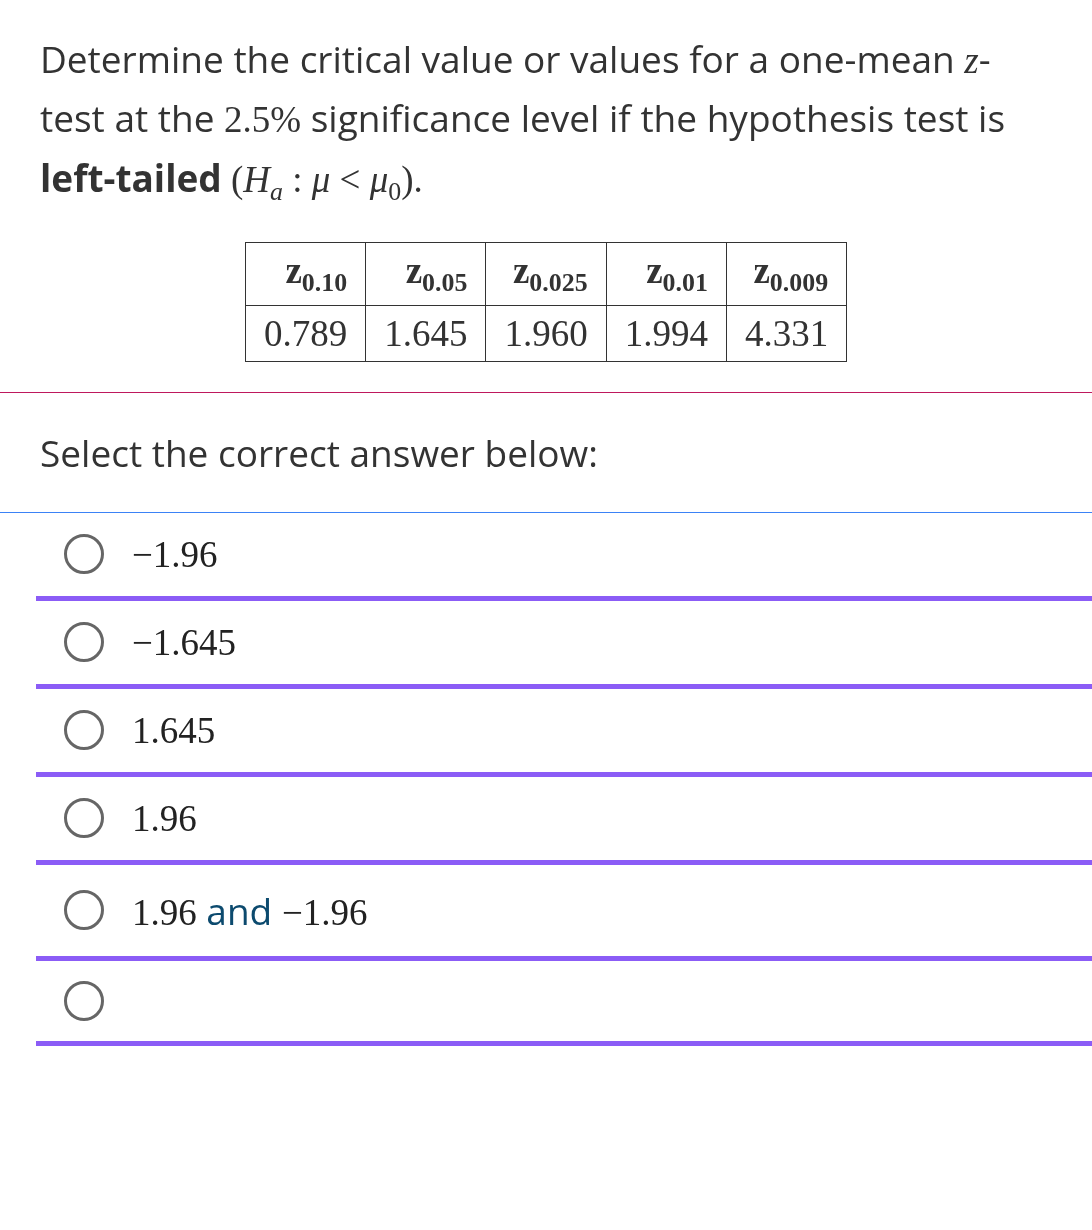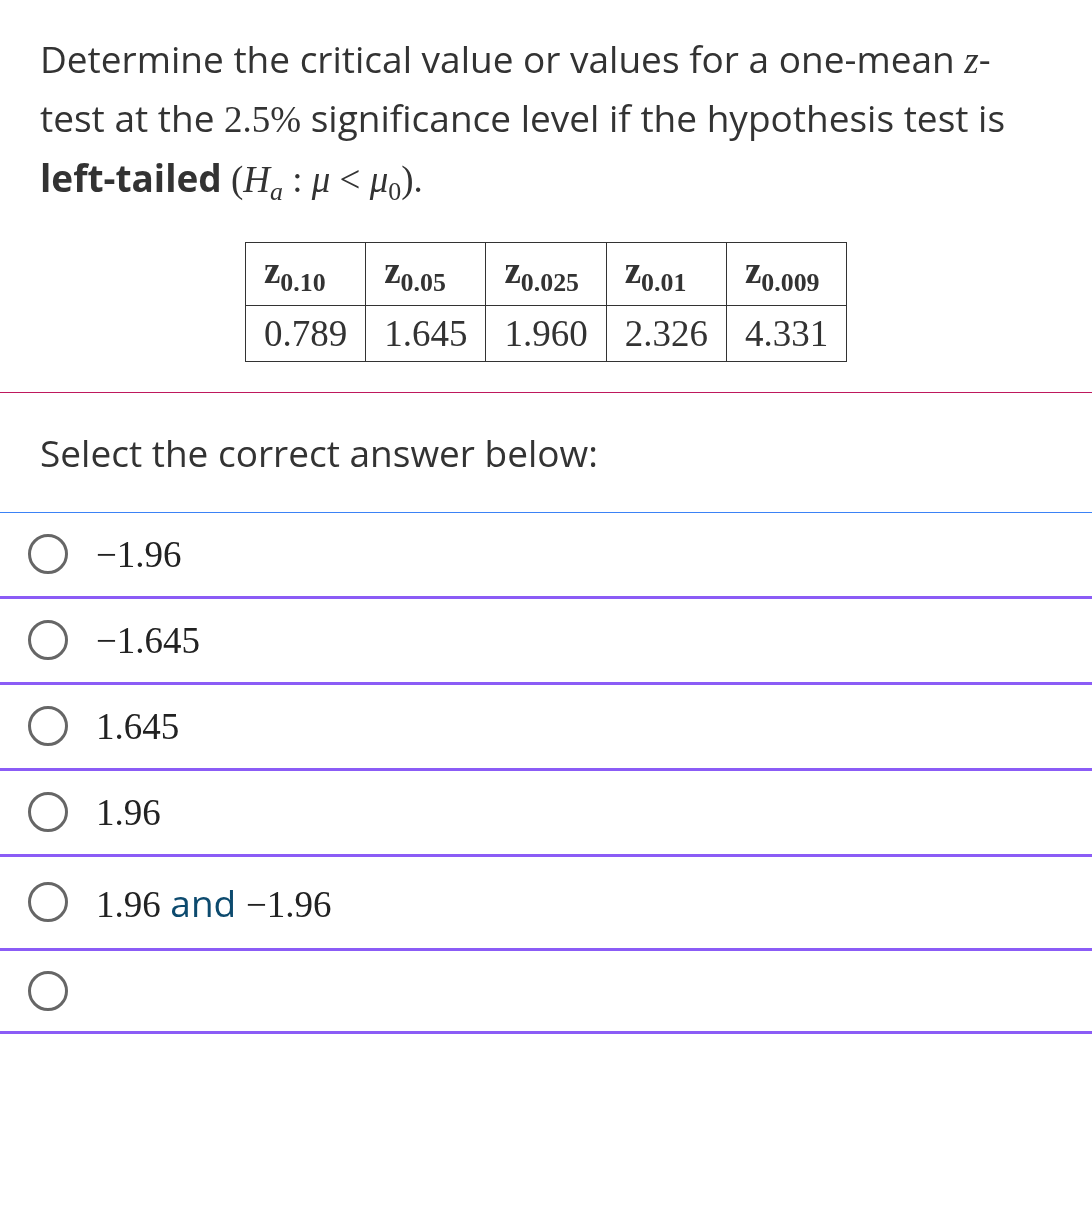--- a/index.html
+++ b/index.html
@@ -25,40 +25,41 @@
   .math-rm { font-family: "Times New Roman", serif; font-style: normal; }
   .ztable {
     margin: 20px auto 10px auto;
     border-collapse: collapse;
     font-family: "Times New Roman", serif;
     font-size: 37px;
   }
   .ztable td {
     border: 1px solid #333;
     padding: 6px 18px;
-    text-align: left;
+    text-align: right;
     white-space: nowrap;
   }
   .ztable .hdr { font-weight: bold; }
   .zsub { font-size: 0.7em; font-weight: bold; vertical-align: sub; }
   .prompt-block {
     padding: 34px 40px;
     font-size: 37px;
     color: #333;
     border-bottom: 1px solid #3b82f6;
   }
   .option-row {
     display: flex;
     align-items: center;
     padding: 20px 28px;
-    border-bottom: 3px solid #8b5cf6;
+    border-bottom: 5px solid #8b5cf6;
     font-size: 37px;
     font-family: "Times New Roman", serif;
     color: #222;
     cursor: pointer;
+    margin-left: 36px;
   }
   .radio {
     width: 40px;
     height: 40px;
     border: 3px solid #666;
     border-radius: 50%;
     flex: 0 0 auto;
     margin-right: 28px;
     background: #fff;
   }
@@ -79,21 +80,21 @@
       <td class="hdr"><span>z</span><span class="zsub">0.10</span></td>
       <td class="hdr"><span>z</span><span class="zsub">0.05</span></td>
       <td class="hdr"><span>z</span><span class="zsub">0.025</span></td>
       <td class="hdr"><span>z</span><span class="zsub">0.01</span></td>
       <td class="hdr"><span>z</span><span class="zsub">0.009</span></td>
     </tr>
     <tr>
       <td>0.789</td>
       <td>1.645</td>
       <td>1.960</td>
-      <td>2.326</td>
+      <td>1.994</td>
       <td>4.331</td>
     </tr>
   </tbody>
     </table>
 </div>
 
 <div class="prompt-block">Select the correct answer below:</div>
 
 <div class="option-row">
   <span class="radio"></span>

